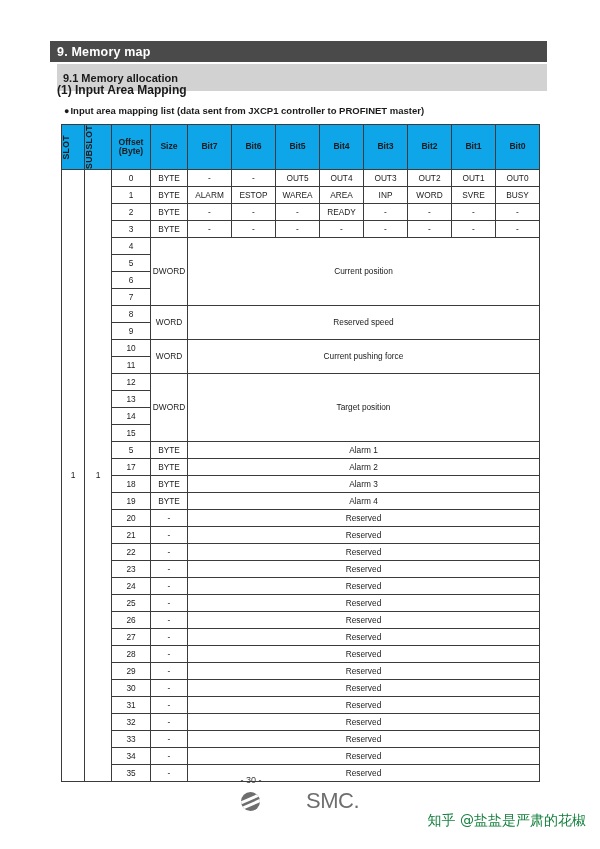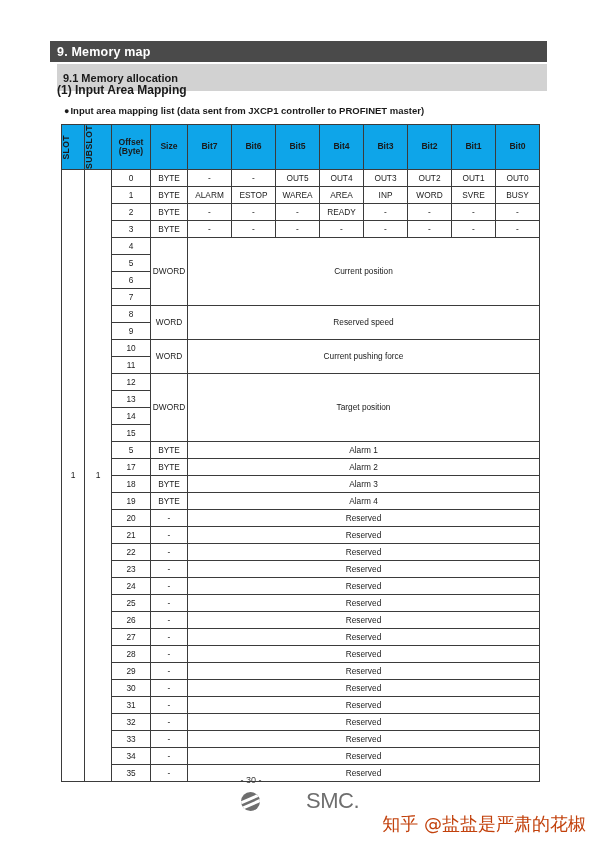--- a/index.html
+++ b/index.html
@@ -154,22 +154,22 @@
     font-weight: normal;
     color: #6e6e6e;
     letter-spacing: -.5px;
     font-family: "Liberation Sans", sans-serif;
     margin-left: 44px;
   }
   #watermark {
     position: absolute;
     top: 812px;
     right: 14px;
-    font-size: 18px;
-    color: #c2410c;
+    font-size: 14px;
+    color: #15803d;
     font-family: "DejaVu Sans", sans-serif;
     white-space: nowrap;
   }
 </style>
 </head>
 <body>
 
 <div id="chapter-bar">
   <span class="txt">9. Memory map</span>
 </div>

